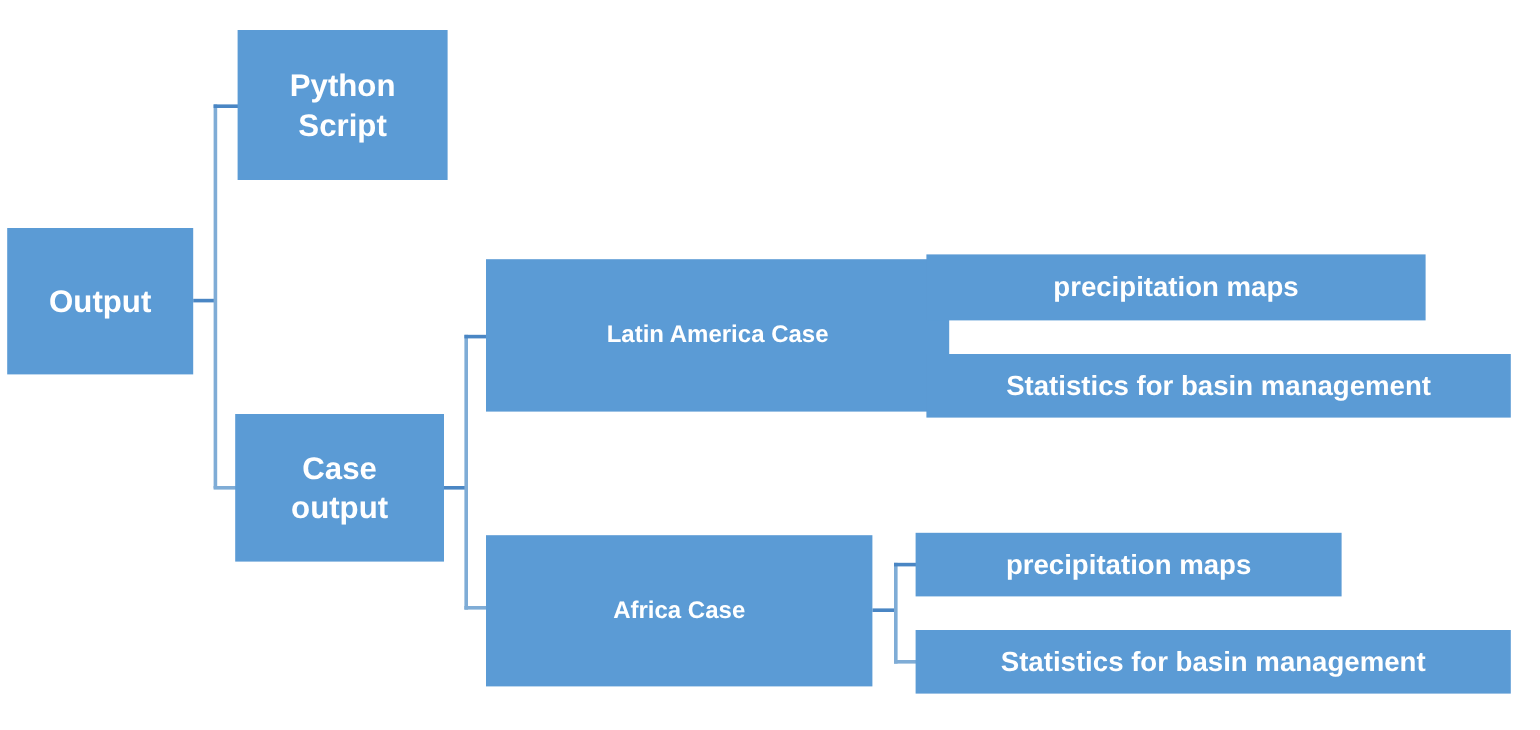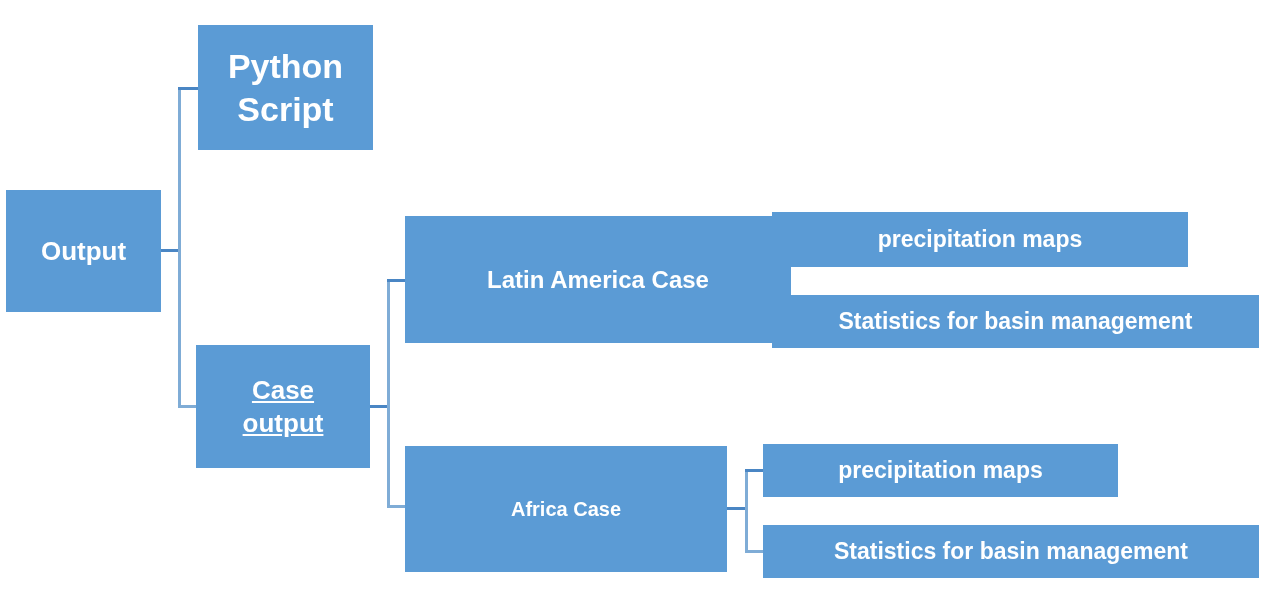--- a/index.html
+++ b/index.html
@@ -60,27 +60,27 @@
   <div class="connector dark" style="left:754px; top:238px; width:19px; height:3px;"></div>
   <div class="connector" style="left:754px; top:319px; width:19px; height:3px;"></div>
 
   <div class="connector dark" style="left:727px; top:507px; width:19px; height:3px;"></div>
   <div class="connector" style="left:745px; top:469px; width:3px; height:84px;"></div>
   <div class="connector dark" style="left:745px; top:469px; width:19px; height:3px;"></div>
   <div class="connector" style="left:745px; top:550px; width:19px; height:3px;"></div>
 
   <div class="node" style="left:6px; top:190px; width:155px; height:122px; font-size:26px;">Output</div>
 
-  <div class="node" style="left:198px; top:25px; width:175px; height:125px; font-size:34px;">Python
+  <div class="node" style="left:198px; top:25px; width:175px; height:125px; font-size:26px;">Python
 Script</div>
 
-  <div class="node" style="left:196px; top:345px; width:174px; height:123px; font-size:26px;text-decoration:underline;">Case
+  <div class="node" style="left:196px; top:345px; width:174px; height:123px; font-size:26px;">Case
 output</div>
 
-  <div class="node" style="left:405px; top:216px; width:386px; height:127px; font-size:24px;">Latin America Case</div>
+  <div class="node" style="left:405px; top:216px; width:386px; height:127px; font-size:20px;">Latin America Case</div>
 
   <div class="node" style="left:405px; top:446px; width:322px; height:126px; font-size:20px;">Africa Case</div>
 
   <div class="node" style="left:772px; top:212px; width:416px; height:55px; font-size:23px;">precipitation maps</div>
 
   <div class="node" style="left:772px; top:295px; width:487px; height:53px; font-size:23px;">Statistics for basin management</div>
 
   <div class="node" style="left:763px; top:444px; width:355px; height:53px; font-size:23px;">precipitation maps</div>
 
   <div class="node" style="left:763px; top:525px; width:496px; height:53px; font-size:23px;">Statistics for basin management</div>

